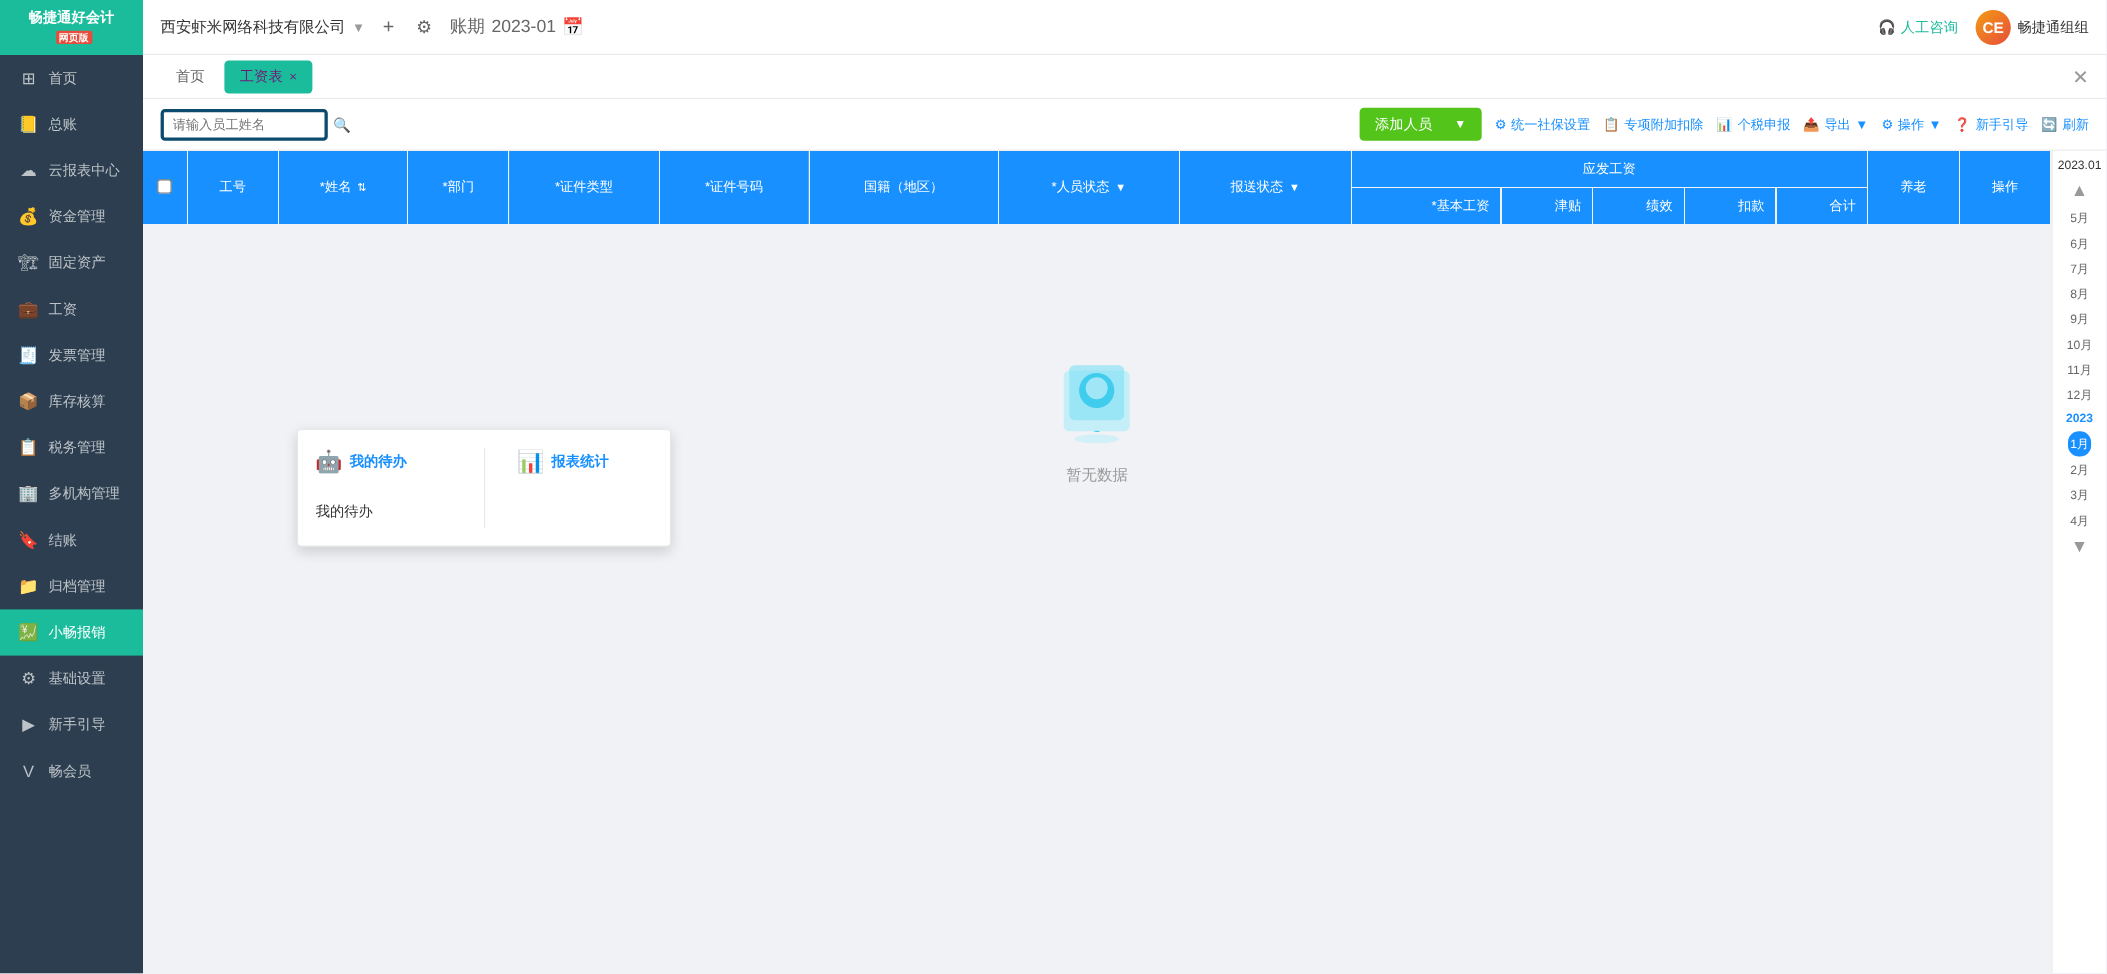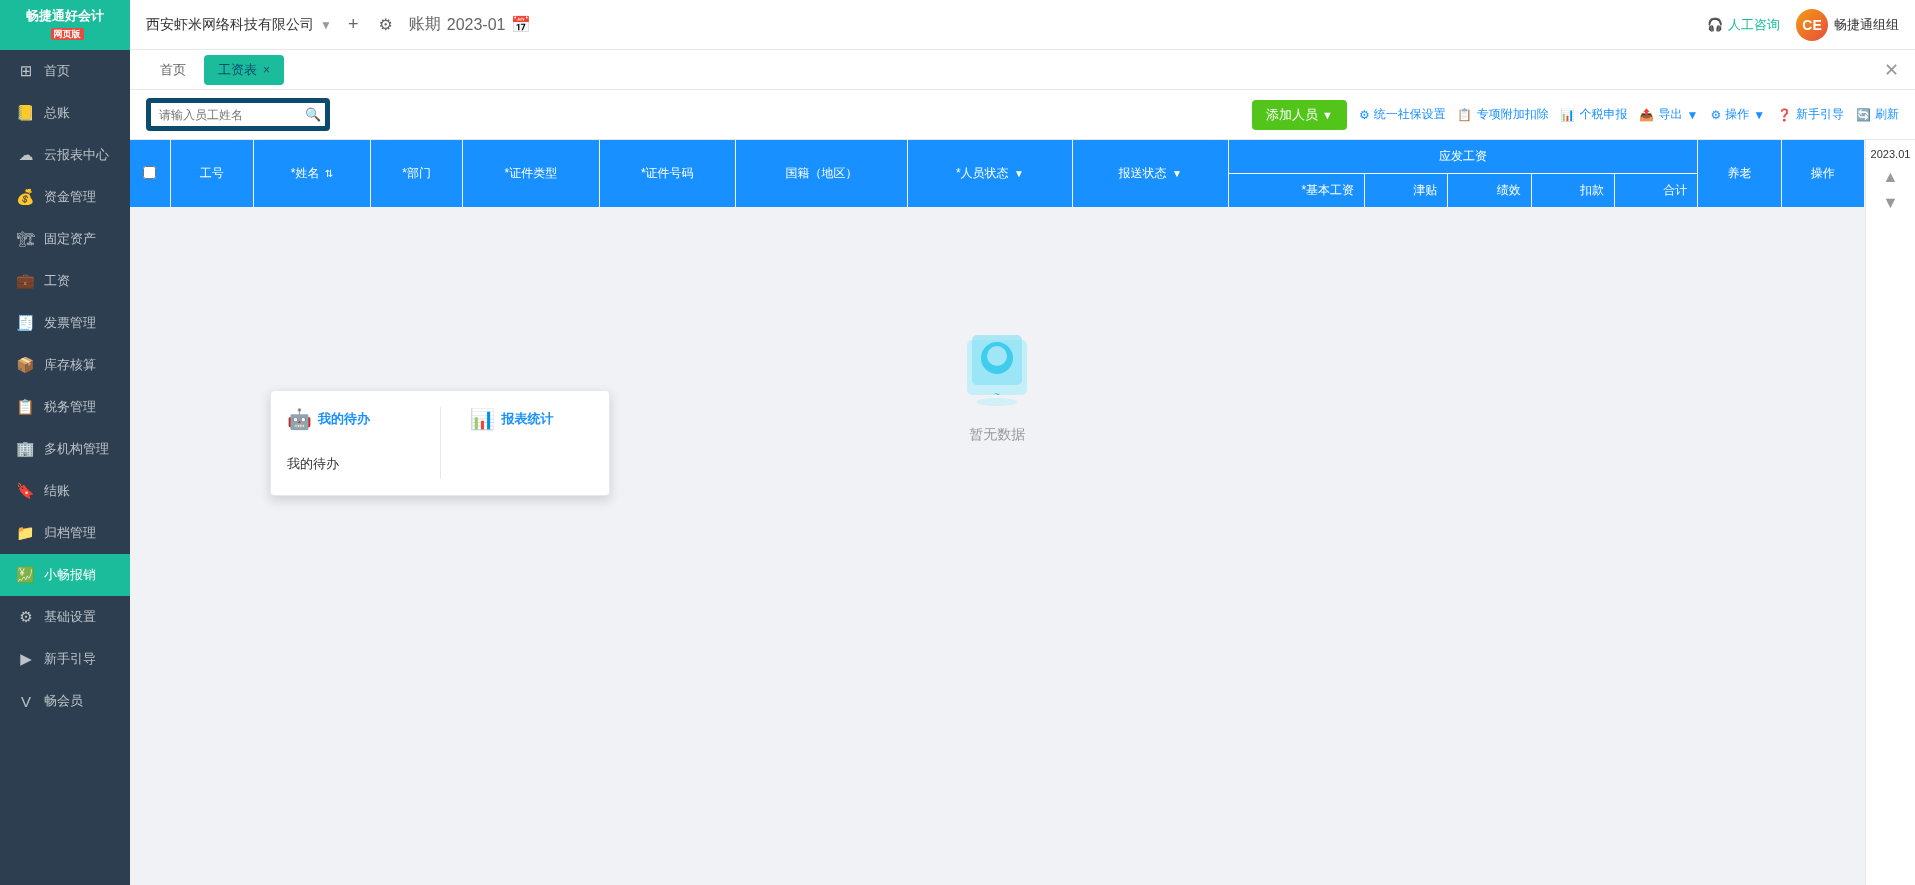--- a/index.html
+++ b/index.html
@@ -140,43 +140,43 @@
       padding: 6px 14px;
       cursor: pointer;
       font-size: 13px;
       color: #666;
       display: flex;
       align-items: center;
       gap: 6px;
     }
     .tab.active {
       background: #1abc9c;
-      color: #0c4a6e;
+      color: #701a75;
       border-radius: 4px;
     }
     .tab .close-icon { font-size: 12px; }
 
     
     .toolbar {
       background: white;
       padding: 8px 16px;
       display: flex;
       align-items: center;
       gap: 8px;
       border-bottom: 1px solid #e8e8e8;
       flex-shrink: 0;
     }
     .search-box {
       display: flex;
-      align-items: flex-end;
-      border: 5px solid #0c4a6e;
+      align-items: flex-start;
+      border: 3px solid #0c4a6e;
       border-radius: 4px;
       padding: 4px 8px;
       gap: 6px;
-      width: 184px;
+      width: 152px;
     }
     .search-box input {
       border: none;
       outline: none;
       font-size: 12px;
       color: #999;
       width: 140px;
       background: transparent;
     }
     .search-icon { color: #999; font-size: 13px; }
@@ -189,21 +189,21 @@
     .btn-add-person {
       background: #52c41a;
       color: white;
       border: none;
       padding: 6px 14px;
       border-radius: 4px;
       cursor: pointer;
       font-size: 13px;
       display: flex;
       align-items: center;
-      gap: 4px;
+      gap: 20px;
     }
     .btn-add-person .caret { font-size: 11px; }
     .toolbar-action {
       color: #1890ff;
       cursor: pointer;
       font-size: 12px;
       display: flex;
       align-items: center;
       gap: 4px;
       white-space: nowrap;
@@ -581,20 +581,35 @@
               </div>
             </td>
           </tr>
         </tbody>
       </table>
     </div>
 
     <div class="right-timeline">
       <div style="text-align:center; font-size:11px; color:#333; padding:4px 2px;">2023.01</div>
       <div class="timeline-nav">▲</div>
+      <div id="timeline-months-container">
+          <div class="timeline-item">5月</div>
+          <div class="timeline-item">6月</div>
+          <div class="timeline-item">7月</div>
+          <div class="timeline-item">8月</div>
+          <div class="timeline-item">9月</div>
+          <div class="timeline-item">10月</div>
+          <div class="timeline-item">11月</div>
+          <div class="timeline-item">12月</div>
+          <div class="timeline-year">2023</div>
+          <div class="timeline-item active">1月</div>
+          <div class="timeline-item">2月</div>
+          <div class="timeline-item">3月</div>
+          <div class="timeline-item">4月</div>
+        </div>
       <div class="timeline-nav">▼</div>
     </div>
   </div>
 
   <div class="dropdown-popup">
     <div class="popup-section">
       <div class="popup-col">
         <div class="popup-title">
           <span style="font-size:20px; color:#1890ff;">🤖</span>
           <span>我的待办</span>

